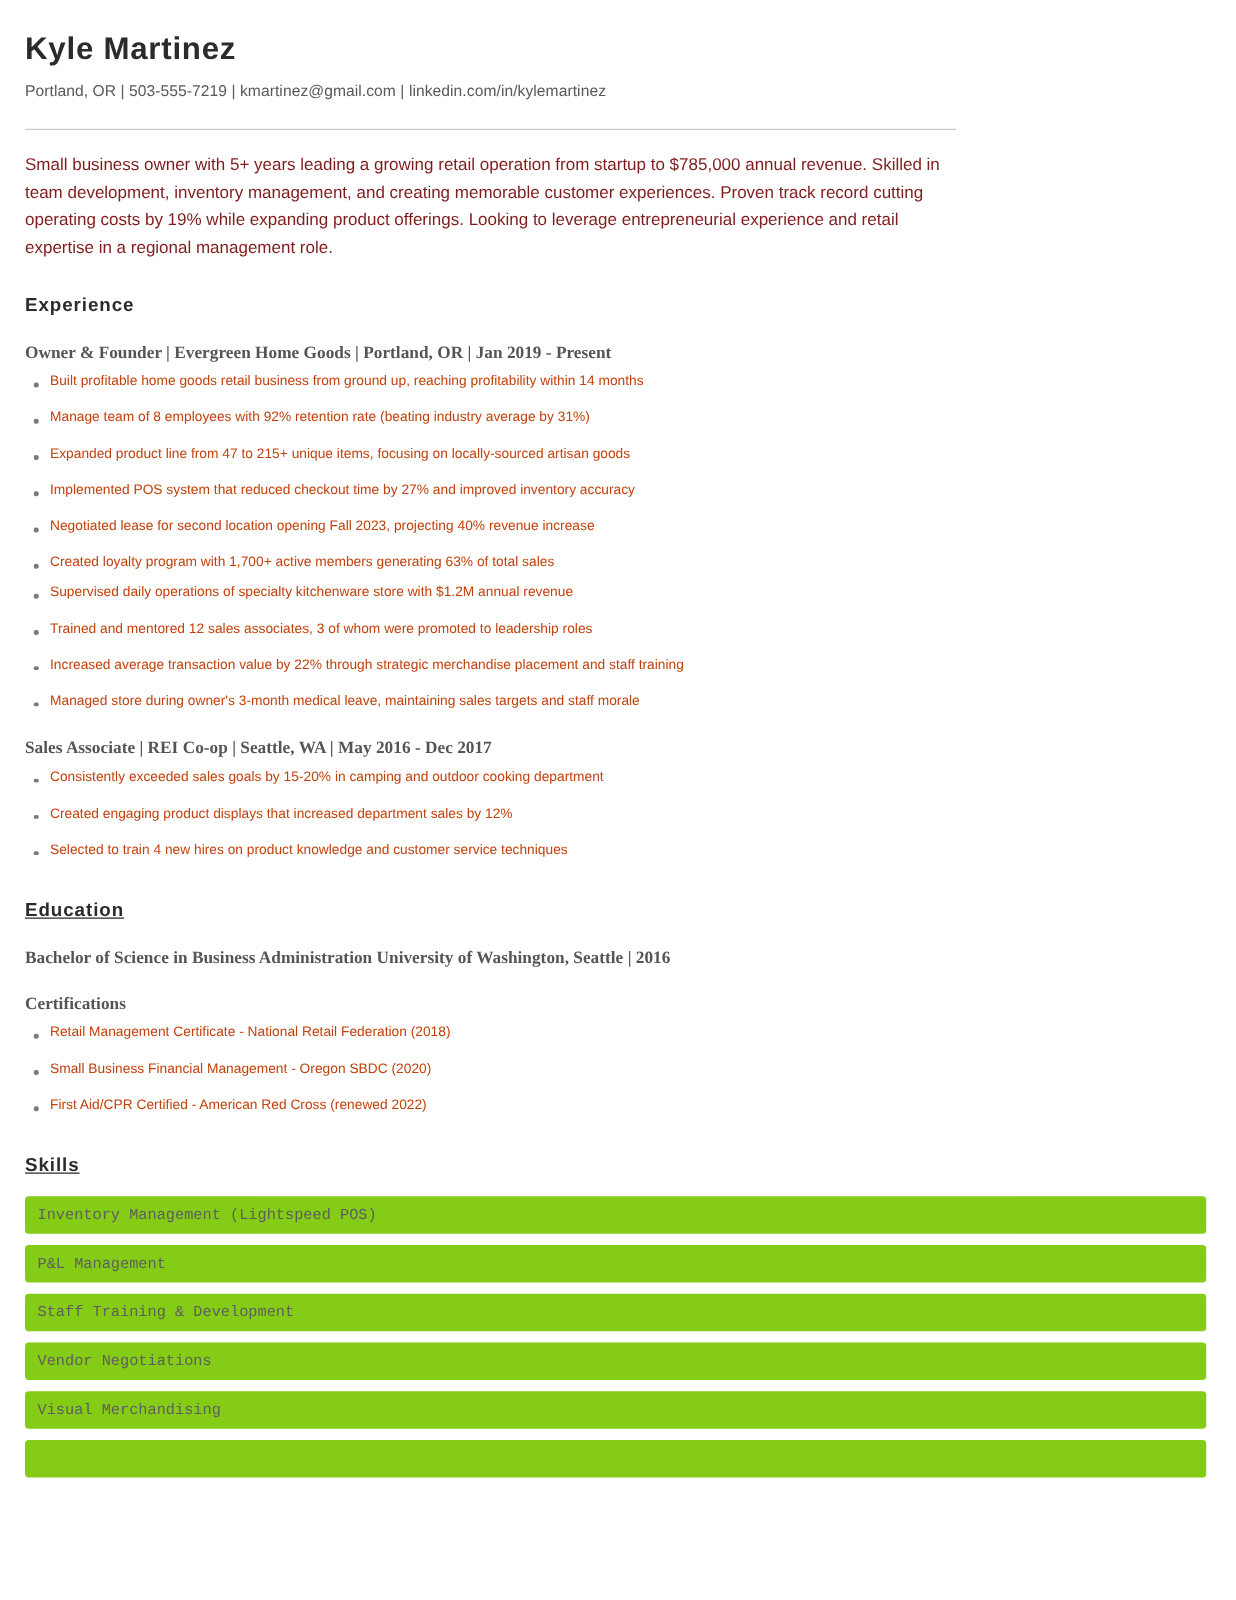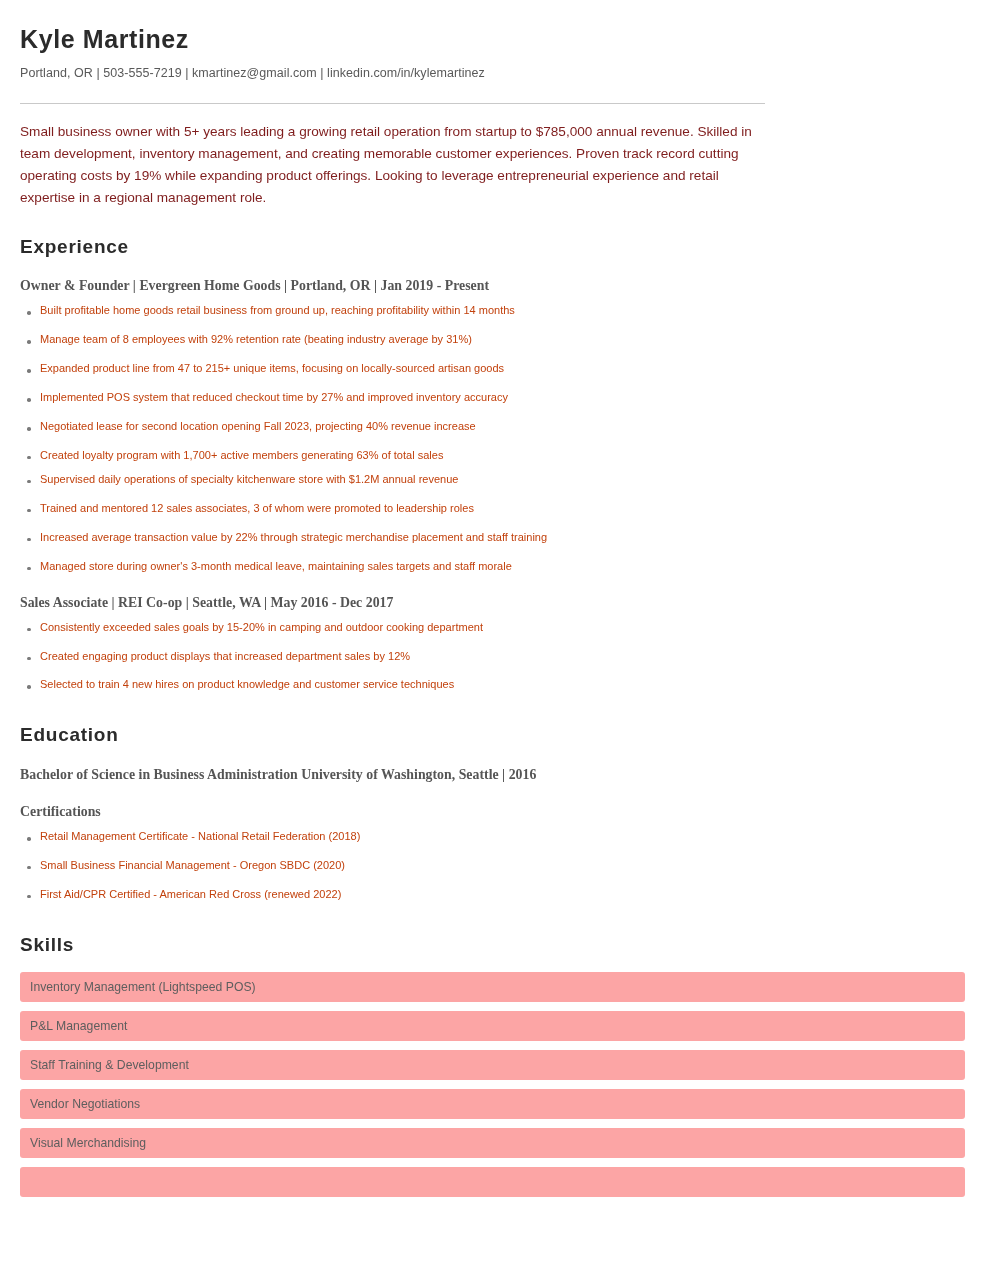--- a/index.html
+++ b/index.html
@@ -53,29 +53,29 @@
     font-size: 13.6px;
     color: #7f1d1d;
     line-height: 1.62;
     margin: 0;
     padding-top: 17px;
     max-width: 945px;
   }
 
   
   .section-heading {
-    font-size: 19px;
+    font-size: 15px;
     font-weight: bold;
     color: #2b2b2b;
     letter-spacing: 0.75px;
     margin: 0;
     padding-top: 27px;
     line-height: 1.2;
   }
-  .section-heading.tight { padding-top: 31px; }
+  .section-heading.tight { padding-top: 31px; text-decoration: underline; }
 
   
   .entry-title {
     font-size: 13.8px;
     font-weight: bold;
     color: #555555;
     margin: 0;
     padding-top: 19px;
     line-height: 1.3;
     letter-spacing: 0.02px;
@@ -108,28 +108,29 @@
     height: 3.5px;
     border-radius: 50%;
     background: #7a7a7a;
   }
 
   
   .skills-list {
     padding-top: 15px;
   }
   .skill-bar {
-    background: #fca5a5;
+    background: #84cc16;
     border-radius: 3px;
     height: 30px;
     display: flex;
     align-items: center;
     padding: 0 10px;
     margin-bottom: 9px;
     width: 945px;
+    font-family: Liberation Mono, monospace;
   }
   .skill-label {
     font-size: 12.2px;
     color: #5e5e5e;
     line-height: 1;
     letter-spacing: 0.02px;
   }
 </style>
 </head>
 <body>

